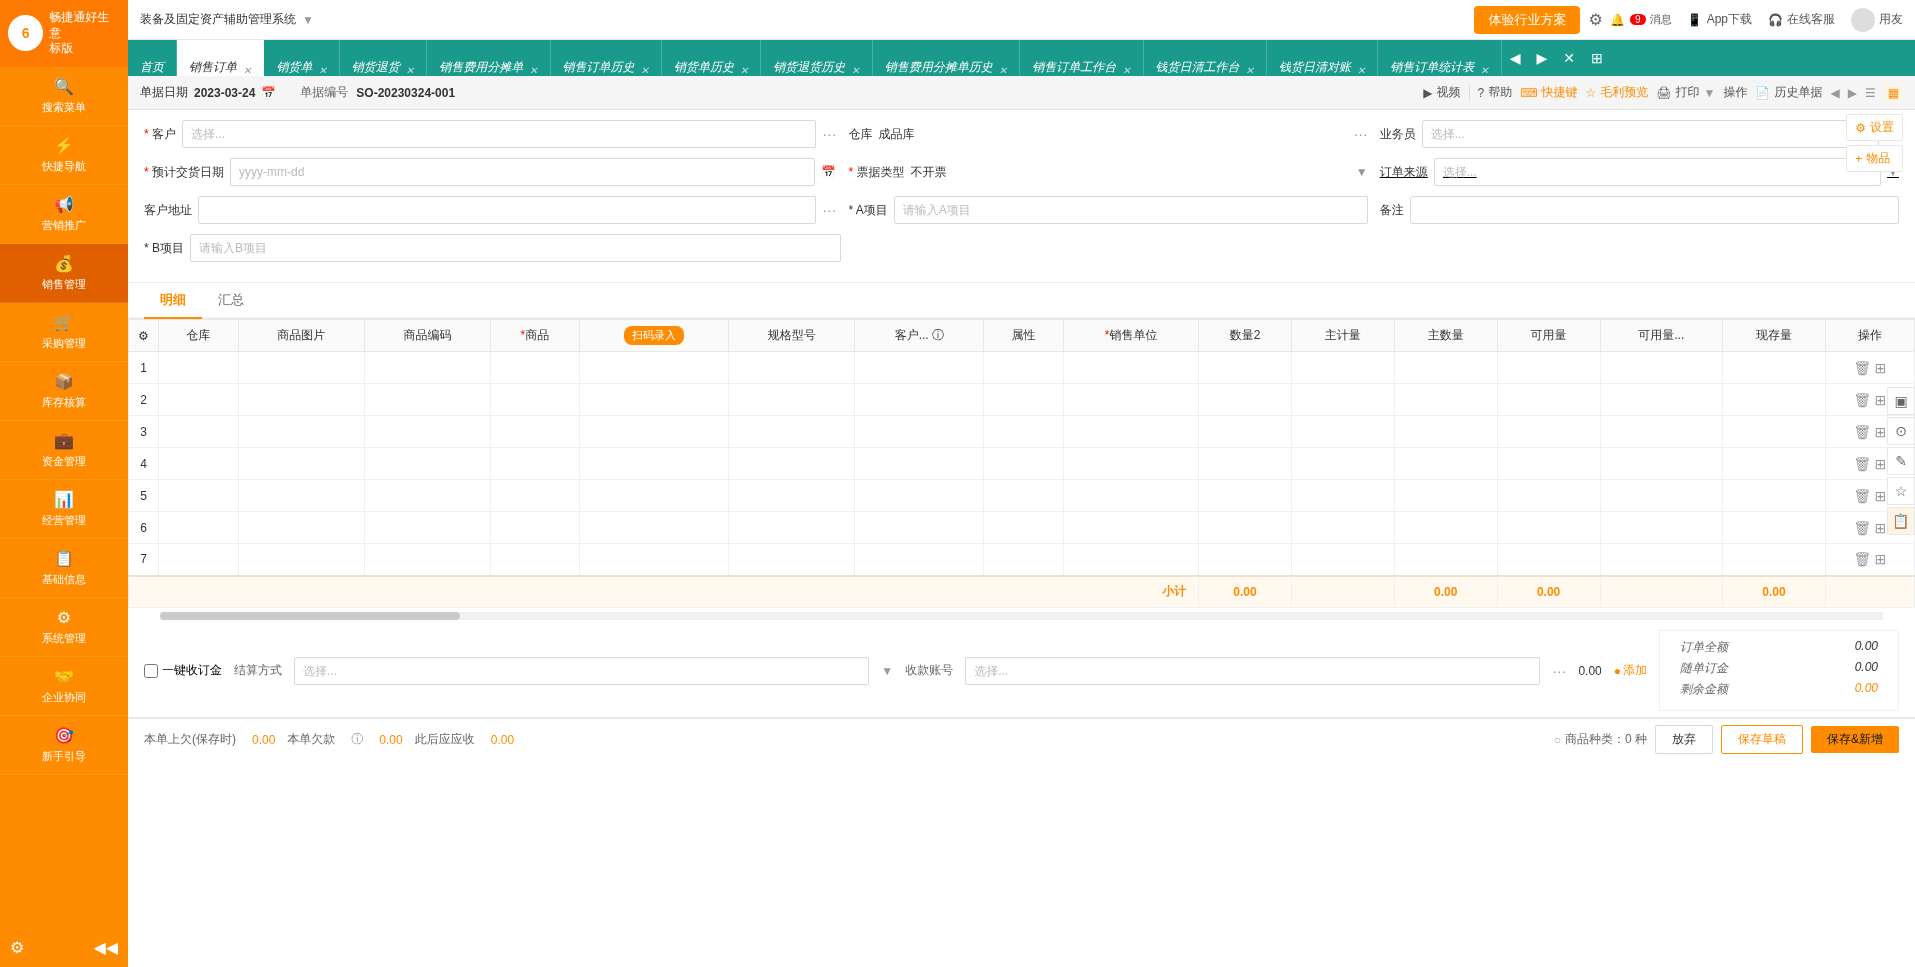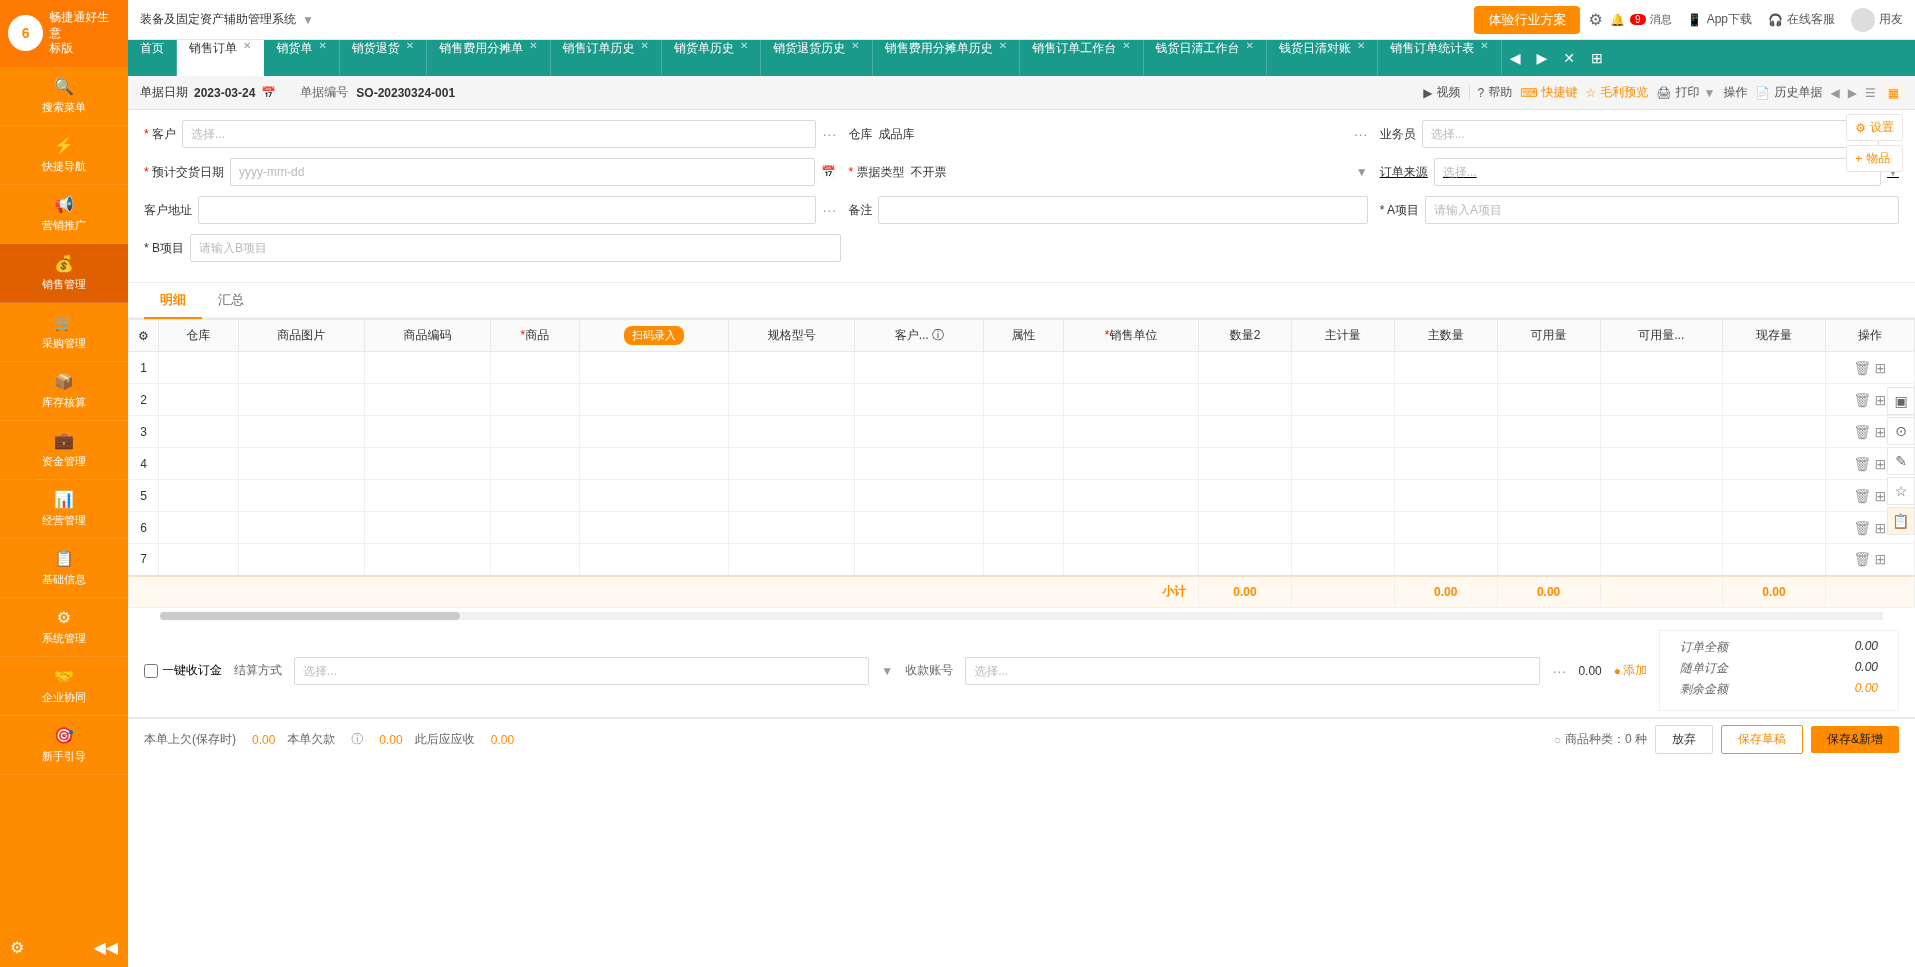--- a/index.html
+++ b/index.html
@@ -105,28 +105,29 @@
       display: flex;
       align-items: center;
       height: 36px;
       overflow: hidden;
       flex-shrink: 0;
     }
     .tab-item {
       padding: 0 12px;
       height: 36px;
       display: flex;
-      align-items: flex-start;
+      align-items: flex-end;
       color: #fff;
       cursor: pointer;
       white-space: nowrap;
       font-size: 12px;
       gap: 4px;
       border-right: 1px solid rgba(255,255,255,0.2);
       flex-shrink: 0;
+      font-style: italic;
     }
     .tab-item.active { background: #fff; color: #333; }
     .tab-item .close-x { font-size: 10px; color: rgba(255,255,255,0.7); margin-left: 2px; }
     .tab-item.active .close-x { color: #999; }
     .tab-nav-btn {
       padding: 0 8px;
       color: #fff;
       cursor: pointer;
       font-size: 14px;
       height: 36px;
@@ -605,26 +606,26 @@
         </div>
       </div>
 
       <div class="form-row">
         <div class="form-field" style="flex:2;">
           <span class="form-label">客户地址</span>
           <input class="form-input form-input-wide" type="text" placeholder="" style="">
           <span class="ellipsis-btn">···</span>
         </div>
         <div class="form-field" style="flex:1.5;">
+          <span class="form-label">* A项目</span>
+          <input class="form-input" type="text" placeholder="请输入A项目" style="">
+        </div>
+        <div class="form-field" style="flex:1.5;">
           <span class="form-label">备注</span>
           <input class="form-input" type="text" placeholder="" style="">
-        </div>
-        <div class="form-field" style="flex:1.5;">
-          <span class="form-label">* A项目</span>
-          <input class="form-input" type="text" placeholder="请输入A项目" style="">
         </div>
       </div>
 
       <div class="form-row">
         <div class="form-field" style="flex:2;">
           <span class="form-label">* B项目</span>
           <input class="form-input" type="text" placeholder="请输入B项目" style="">
         </div>
         <div style="flex:3;"></div>
       </div>

